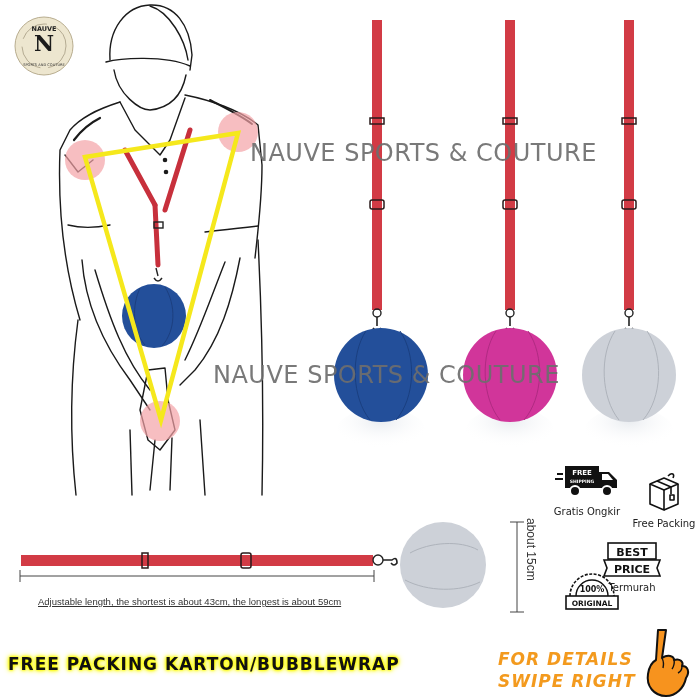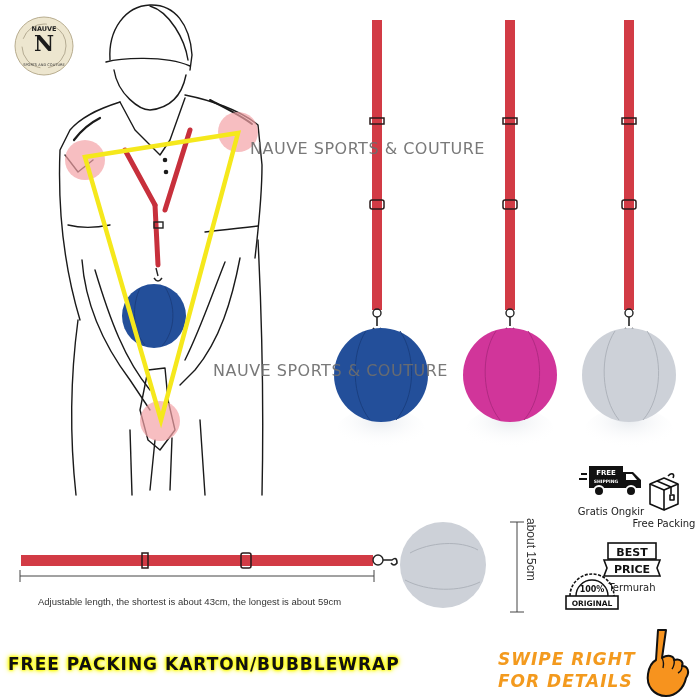--- a/index.html
+++ b/index.html
@@ -1,24 +1,24 @@
 <!DOCTYPE html>
 <html><head>
 <meta charset="utf-8">
 <style>
   html,body{margin:0;padding:0;background:#fff;}
   body{width:700px;height:700px;position:relative;overflow:hidden;font-family:"DejaVu Sans",sans-serif;}
   .abs{position:absolute;}
   svg{display:block;}
-  .wm{position:absolute;color:#6e6e6e;font-family:"DejaVu Sans",sans-serif;font-size:16px;letter-spacing:0.5px;white-space:nowrap;opacity:0.92;}
+  .wm{position:absolute;color:#6e6e6e;font-family:"DejaVu Sans",sans-serif;font-size:24px;letter-spacing:0.5px;white-space:nowrap;opacity:0.92;}
   .badge-label{position:absolute;font-family:"DejaVu Sans",sans-serif;font-size:10px;color:#222;white-space:nowrap;text-align:center;}
   .promo{position:absolute;font-family:"DejaVu Sans",sans-serif;font-weight:bold;color:#111;font-size:17px;line-height:18px;letter-spacing:1px;
     text-shadow:0 0 3px #ffff00,0 0 4px #ffff00,0 0 6px #f5f500,0 0 2px #ffff00;}
   .swipe{position:absolute;font-family:"DejaVu Sans",sans-serif;font-weight:bold;font-style:italic;color:#f39a1e;font-size:17px;line-height:22px;letter-spacing:1px;text-align:left;}
-  .caption{position:absolute;font-family:"Liberation Sans",sans-serif;font-size:9.5px;color:#333;white-space:nowrap;}
+  .caption{position:absolute;font-family:"Liberation Sans",sans-serif;font-size:9.5px;color:#333;white-space:nowrap;text-decoration:underline;}
   .vcaption{position:absolute;font-family:"Liberation Sans",sans-serif;font-size:12px;color:#333;white-space:nowrap;transform:rotate(90deg);transform-origin:left top;}
 </style>
 </head>
 <body>
 
 <div class="abs" style="left:0;top:0;width:290px;height:500px;">
   <svg width="290" height="500" viewBox="0 0 290 500">
     <g fill="none" stroke="#1a1a1a" stroke-width="1.4" stroke-linecap="round" stroke-linejoin="round">
 
       <path d="M110 60 C108 30 125 6 150 5 C175 4 190 25 192 55 L190 70"></path>
@@ -160,21 +160,21 @@
     <path d="M405 60 C428 72 460 72 480 62" stroke="#aeb3bb" stroke-width="1" fill="none"></path>
 
     <line x1="517" y1="2" x2="517" y2="92" stroke="#444" stroke-width="1"></line>
     <line x1="510" y1="2" x2="524" y2="2" stroke="#444" stroke-width="1"></line>
     <line x1="510" y1="92" x2="524" y2="92" stroke="#444" stroke-width="1"></line>
   </svg>
 </div>
 <div class="caption" style="left:38px;top:596px;">Adjustable length, the shortest is about 43cm, the longest is about 59cm</div>
 <div class="vcaption" style="left:538px;top:518px;">about 15cm</div>
 
-<div class="abs" style="left:575px;top:462px;width:72px;height:60px;">
+<div class="abs" style="left:551px;top:462px;width:72px;height:60px;">
   <svg width="72" height="40" viewBox="0 0 72 40" style="margin-left:4px;">
     <rect x="10" y="4" width="34" height="22" fill="#111"></rect>
     <path d="M44 10 L54 10 L62 18 L62 26 L44 26 Z" fill="#111"></path>
     <path d="M47 12 L53 12 L58 18 L47 18 Z" fill="#fff"></path>
     <circle cx="20" cy="29" r="5" fill="#111" stroke="#fff" stroke-width="2"></circle>
     <circle cx="52" cy="29" r="5" fill="#111" stroke="#fff" stroke-width="2"></circle>
     <line x1="2" y1="12" x2="8" y2="12" stroke="#111" stroke-width="2"></line>
     <line x1="0" y1="17" x2="8" y2="17" stroke="#111" stroke-width="2"></line>
     <text x="27" y="13" text-anchor="middle" font-family="DejaVu Sans, sans-serif" font-size="7" font-weight="bold" fill="#fff">FREE</text>
     <text x="27" y="21" text-anchor="middle" font-family="DejaVu Sans, sans-serif" font-size="4.5" font-weight="bold" fill="#fff">SHIPPING</text>
@@ -214,22 +214,22 @@
     <text x="32" y="31" text-anchor="middle" font-family="DejaVu Sans, sans-serif" font-size="11" font-weight="bold" fill="#111">PRICE</text>
   </svg>
   <div class="badge-label" style="left:-4px;top:40px;width:72px;">Termurah</div>
 </div>
 
 <div class="promo" style="left:8px;top:655px;">
   <div>FREE PACKING KARTON/BUBBLEWRAP</div>
 </div>
 
 <div class="swipe" style="left:498px;top:648px;">
+  <div>FOR DETAILS</div>
   <div>SWIPE RIGHT</div>
-  <div>FOR DETAILS</div>
 </div>
 <div class="abs" style="left:636px;top:628px;width:64px;height:72px;">
   <svg width="64" height="72" viewBox="0 0 64 72">
     <path d="M22 2 L30 2 L26 30 C32 26 38 28 38 32 C44 30 48 34 46 38 C52 38 54 44 50 50 C48 60 40 68 30 68 C18 68 10 58 12 46 C13 40 16 34 20 32 Z" fill="#f7931e" stroke="#111" stroke-width="2" stroke-linejoin="round"></path>
     <path d="M26 30 C28 34 28 36 27 40" fill="none" stroke="#111" stroke-width="1.4"></path>
     <path d="M38 32 C39 36 38 38 36 41" fill="none" stroke="#111" stroke-width="1.4"></path>
     <path d="M46 38 C46 42 44 44 42 45" fill="none" stroke="#111" stroke-width="1.4"></path>
   </svg>
 </div>
 

